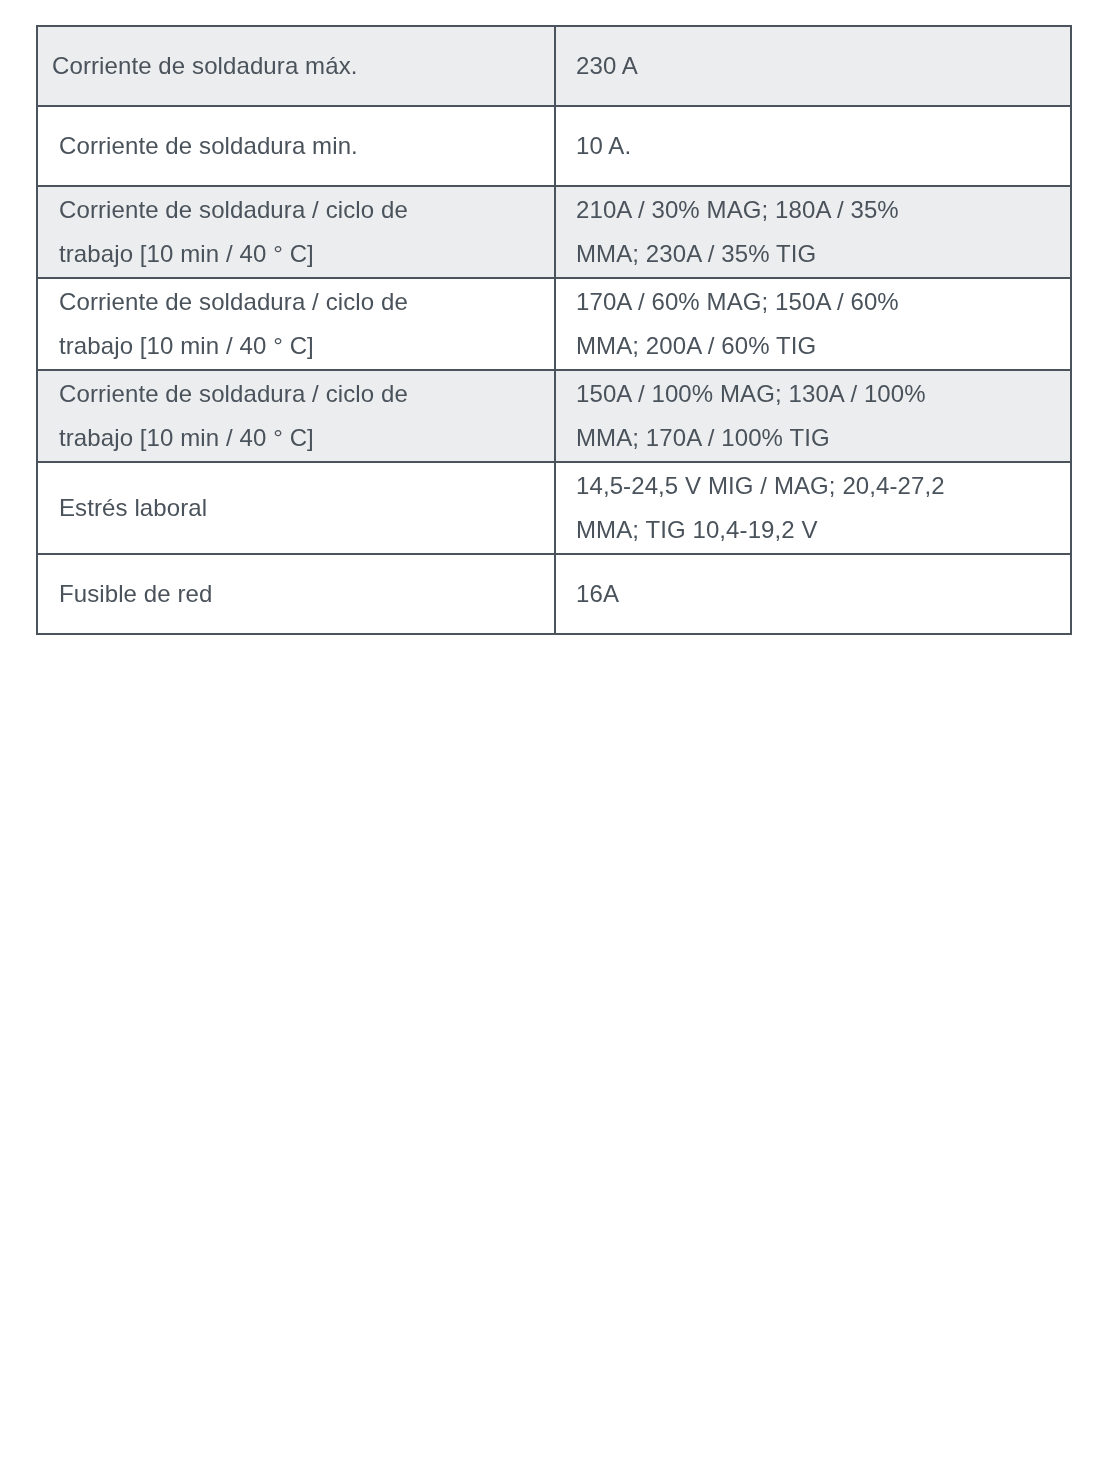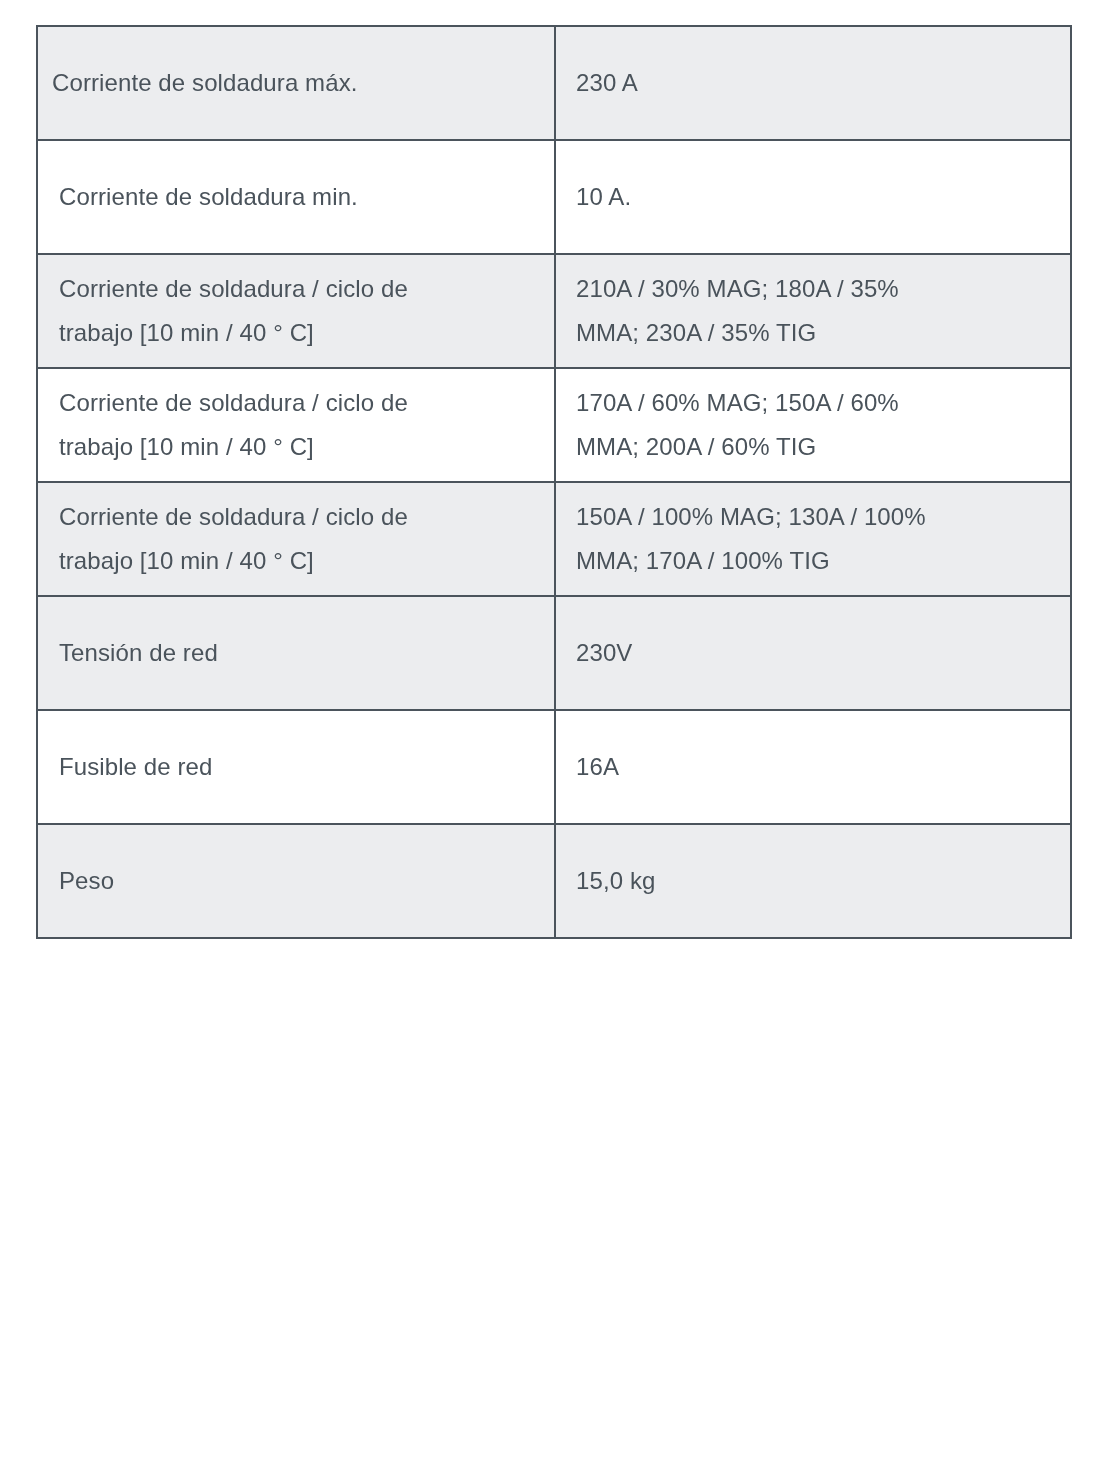--- a/index.html
+++ b/index.html
@@ -25,21 +25,21 @@
   #spec-table {
     position: absolute;
     left: 36px;
     top: 25px;
     width: 1034px;
     border-collapse: collapse;
     table-layout: fixed;
   }
 
   #spec-table tr {
-    height: 114px;
+    height: 80px;
   }
 
   #spec-table td {
     border: 2px solid #4b545c;
     vertical-align: middle;
     color: #4a535b;
     font-size: 24px;
     line-height: 44px;
     font-weight: 400;
     letter-spacing: 0.1px;
@@ -122,39 +122,32 @@
         <tr class="row-shaded">
           <td class="spec-label">
             <span class="cell-line">Corriente de soldadura / ciclo de</span>
             <span class="cell-line">trabajo [10 min / 40 ° C]</span>
           </td>
           <td class="spec-value">
             <span class="cell-line">150A / 100% MAG; 130A / 100%</span>
             <span class="cell-line">MMA; 170A / 100% TIG</span>
           </td>
         </tr>
-        <tr class="row-shaded">
+        <tr class="row-plain">
           <td class="spec-label">
-            <span class="cell-line">Tensión de red</span>
+            <span class="cell-line">Estrés laboral</span>
           </td>
           <td class="spec-value">
-            <span class="cell-line">230V</span>
+            <span class="cell-line">14,5-24,5 V MIG / MAG; 20,4-27,2</span>
+            <span class="cell-line">MMA; TIG 10,4-19,2 V</span>
           </td>
         </tr>
         <tr class="row-plain">
           <td class="spec-label">
             <span class="cell-line">Fusible de red</span>
           </td>
           <td class="spec-value">
             <span class="cell-line">16A</span>
           </td>
         </tr>
-        <tr class="row-shaded">
-          <td class="spec-label">
-            <span class="cell-line">Peso</span>
-          </td>
-          <td class="spec-value">
-            <span class="cell-line">15,0 kg</span>
-          </td>
-        </tr>
       </tbody>
   </table>
 </div>
 
 </body></html>

